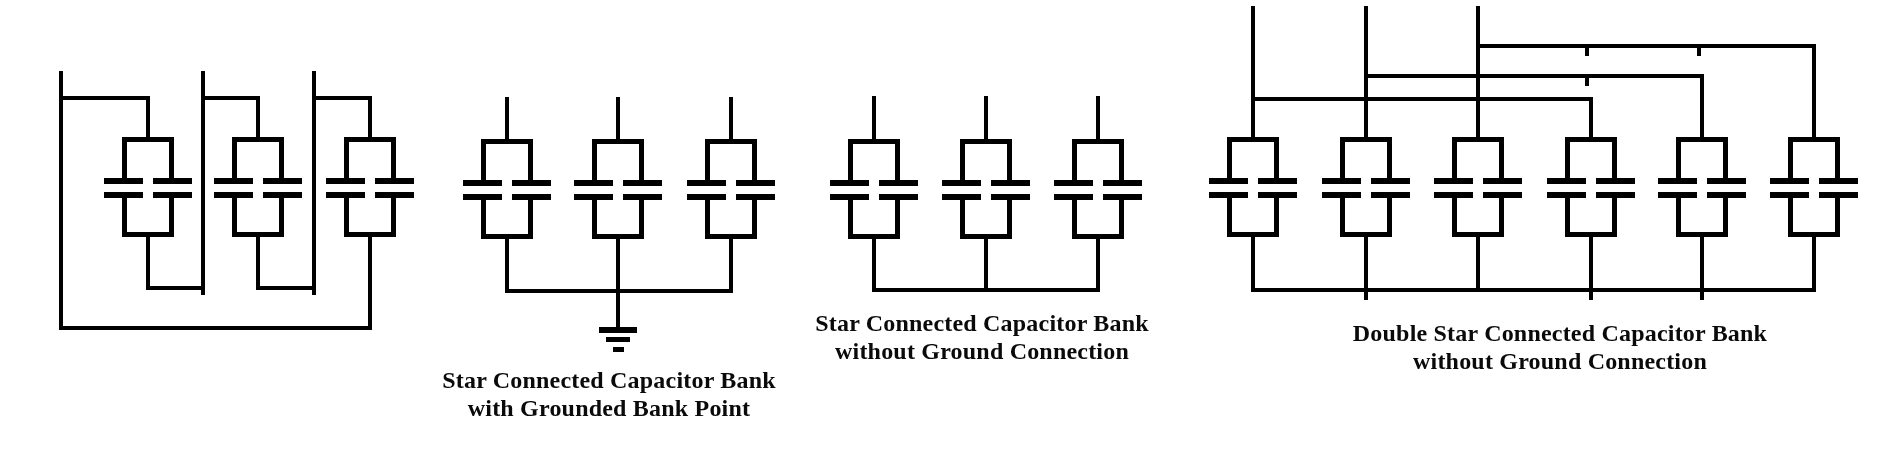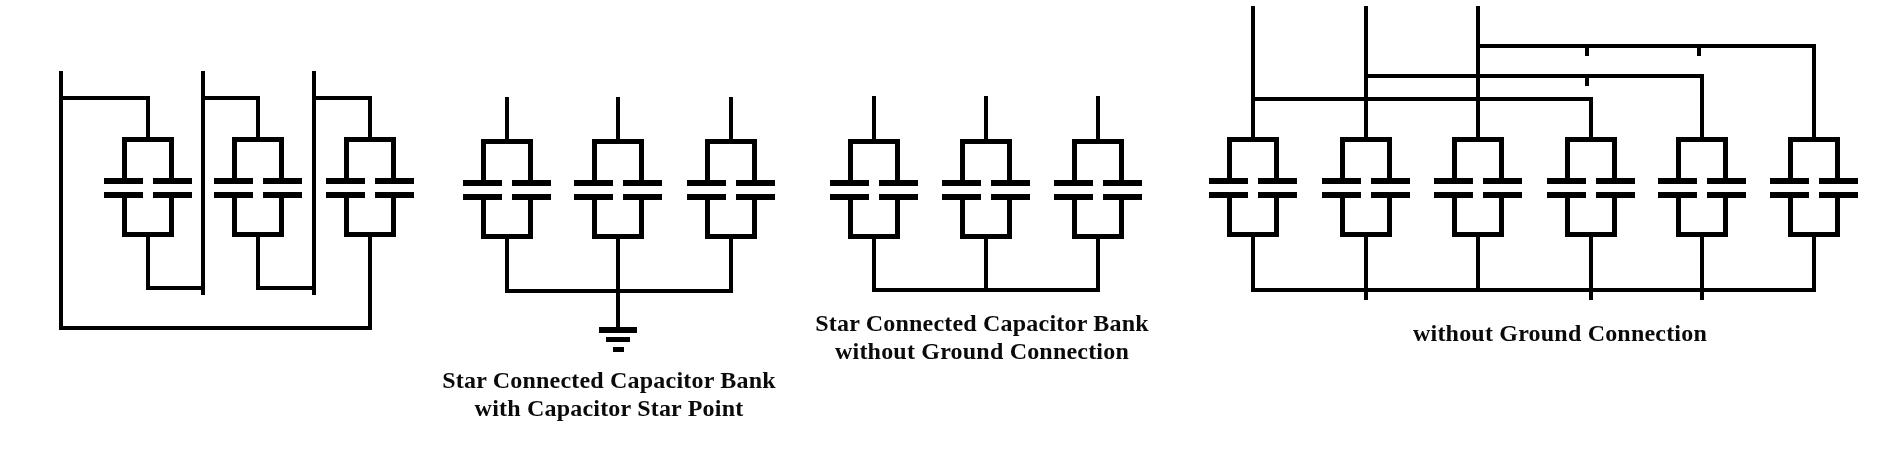--- a/index.html
+++ b/index.html
@@ -38,29 +38,30 @@
   }
 </style>
 </head>
 <body>
 
 <div class="stage" id="stage">
 
 
   <div class="caption" style="left:609px; top:366px;">
     <div>Star Connected Capacitor Bank</div>
-    <div>with Capacitor Star Point</div>
+    <div>with Grounded Bank Point</div>
   </div>
 
   <div class="caption" style="left:982px; top:309px;">
     <div>Star Connected Capacitor Bank</div>
     <div>without Ground Connection</div>
   </div>
 
   <div class="caption" style="left:1560px; top:319px;">
+    <div>Double Star Connected Capacitor Bank</div>
     <div>without Ground Connection</div>
   </div>
 
 <div class="diagram-group">
       <div class="bar" style="left: 59px; top: 71px; width: 4px; height: 259px; background: rgb(0, 0, 0);"></div>
       <div class="bar" style="left: 59px; top: 326px; width: 313px; height: 4px; background: rgb(0, 0, 0);"></div>
       <div class="bar" style="left: 368px; top: 235px; width: 4px; height: 95px; background: rgb(0, 0, 0);"></div>
       <div class="bar" style="left: 59px; top: 96px; width: 91px; height: 4px; background: rgb(0, 0, 0);"></div>
       <div class="bar" style="left: 146px; top: 96px; width: 4px; height: 45px; background: rgb(0, 0, 0);"></div>
       <div class="bar" style="left: 201px; top: 71px; width: 4px; height: 224px; background: rgb(0, 0, 0);"></div>

